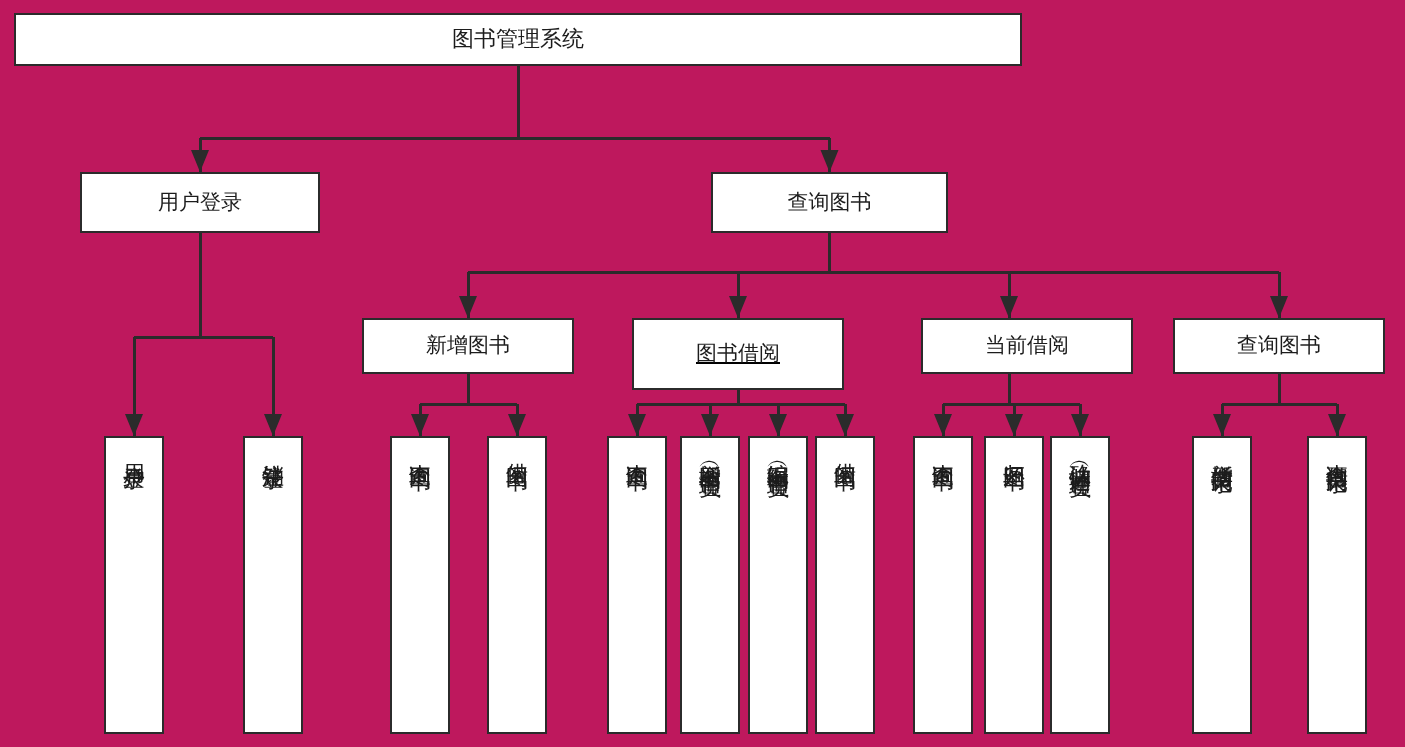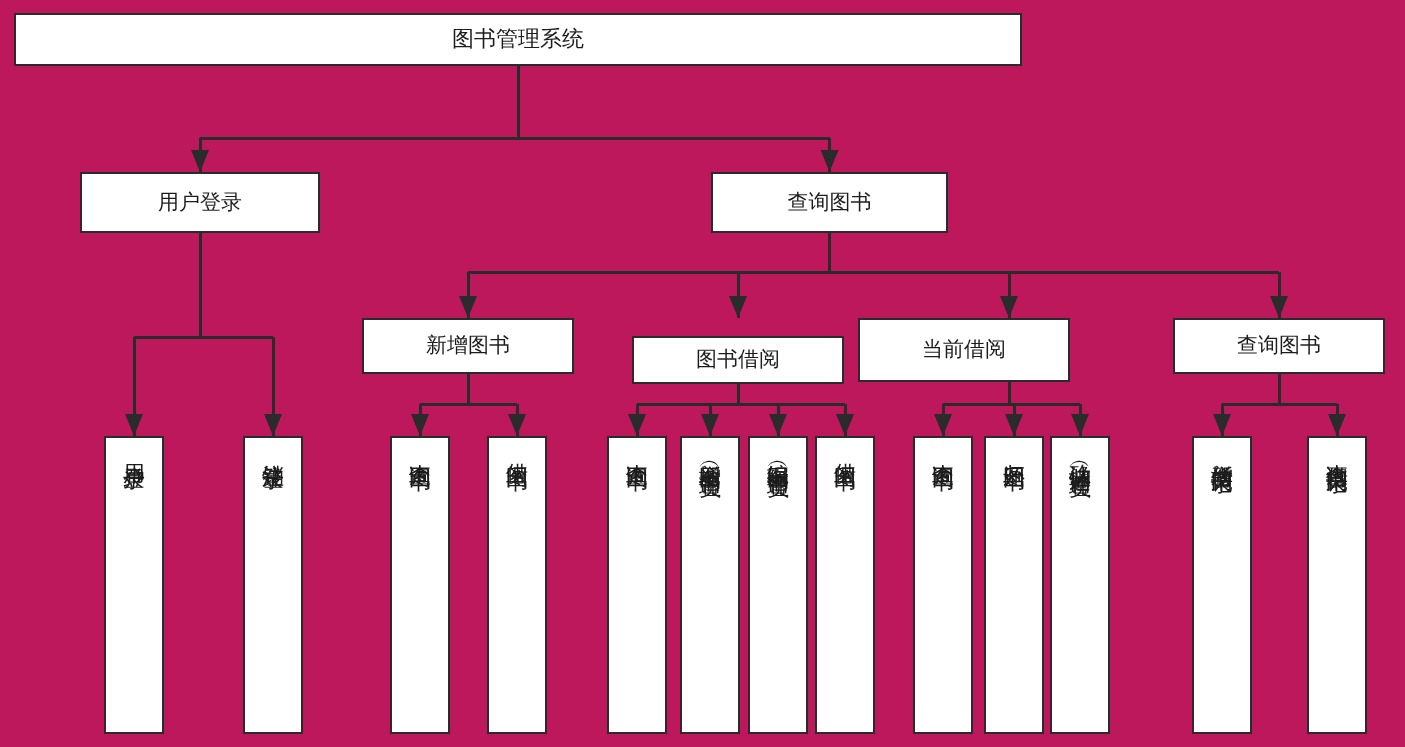--- a/index.html
+++ b/index.html
@@ -132,24 +132,24 @@
       </div>
       <div class="node horiz" style="left: 80px; top: 172px; width: 240px; height: 61px;">
         <span class="label">用户登录</span>
       </div>
       <div class="node horiz" style="left: 711px; top: 172px; width: 237px; height: 61px;">
         <span class="label">查询图书</span>
       </div>
       <div class="node horiz" style="left: 362px; top: 318px; width: 212px; height: 56px;">
         <span class="label">新增图书</span>
       </div>
-      <div class="node horiz" style="left: 632px; top: 336px; width: 212px; height: 48px;">
+      <div class="node horiz" style="left: 632px; top: 318px; width: 212px; height: 72px; text-decoration: underline;">
         <span class="label">图书借阅</span>
       </div>
-      <div class="node horiz" style="left: 858px; top: 318px; width: 212px; height: 64px;">
+      <div class="node horiz" style="left: 921px; top: 318px; width: 212px; height: 56px;">
         <span class="label">当前借阅</span>
       </div>
       <div class="node horiz" style="left: 1173px; top: 318px; width: 212px; height: 56px;">
         <span class="label">查询图书</span>
       </div>
       <div class="node vert" style="left: 104px; top: 436px; width: 60px; height: 298px;">
         <span class="label">用户登录</span>
       </div>
       <div class="node vert" style="left: 243px; top: 436px; width: 60px; height: 298px;">
         <span class="label">注销登录</span>

